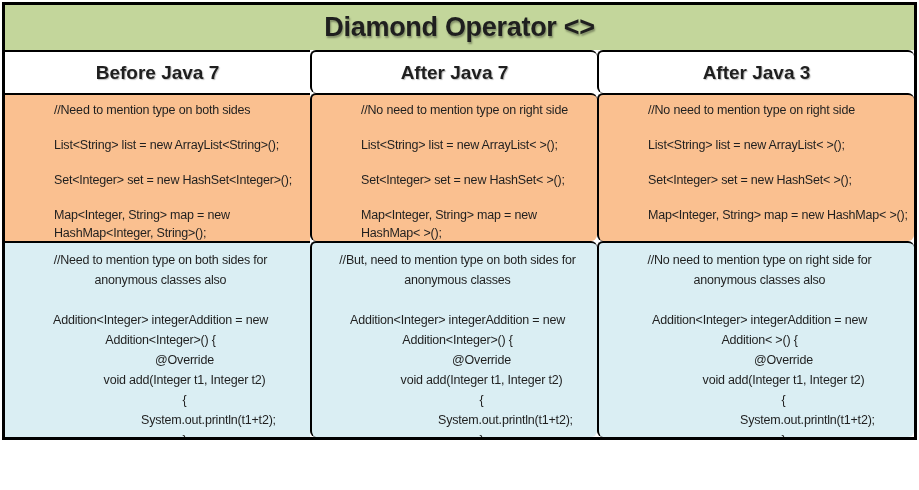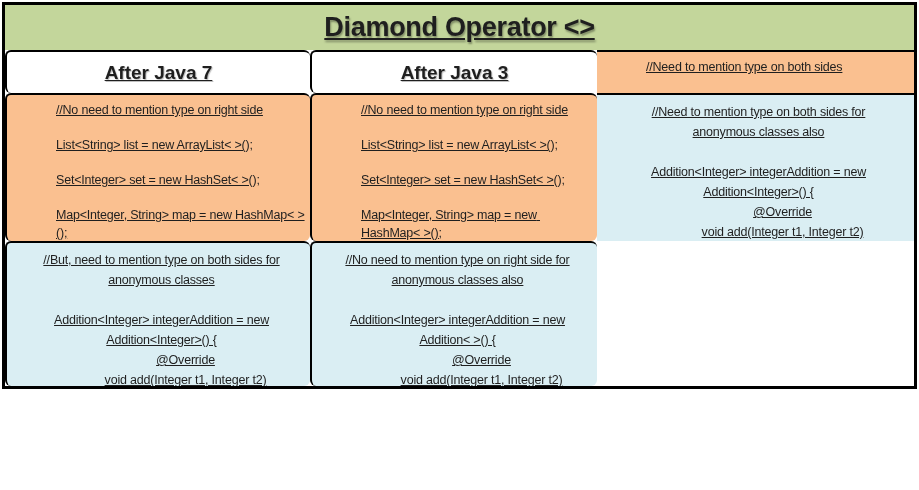--- a/index.html
+++ b/index.html
@@ -5,28 +5,27 @@
   html, body {
     margin: 0;
     padding: 0;
     background: #ffffff;
     font-family: "Liberation Sans", sans-serif;
     color: var(--text, #1f1f1f);
   }
   .table {
     box-sizing: border-box;
     width: 915px;
-    height: 387px;
+    height: 438px;
     margin: 2px;
     border: 3px solid var(--border, #000000);
     display: grid;
     grid-template-columns: 305px 287px 1fr;
     grid-template-rows: 45px 43px 148px 1fr;
     background: #ffffff;
-    text-decoration: underline;
   }
   .cell {
     box-sizing: border-box;
     overflow: hidden;
   }
   .title-cell {
     grid-column: 1 / 4;
     background: var(--title-bg, #c3d69b);
     display: flex;
     align-items: center;
@@ -72,20 +71,21 @@
   .simple-row .code { line-height: 17.5px; }
   .anon-row .code { line-height: 20px; }
 </style>
 </head>
 <body>
 
 <div class="table">
 
   <div class="cell title-cell">Diamond Operator &lt;&gt;</div>
 
+  <div class="cell header-cell c1">Before Java 7</div>
   <div class="cell header-cell c2">After Java 7</div>
   <div class="cell header-cell c3">After Java 3</div>
 
   <div class="cell code-cell simple-row c1">
     <div class="code">//Need to mention type on both sides
 
 List&lt;String&gt; list = new ArrayList&lt;String&gt;();
 
 Set&lt;Integer&gt; set = new HashSet&lt;Integer&gt;();
 

